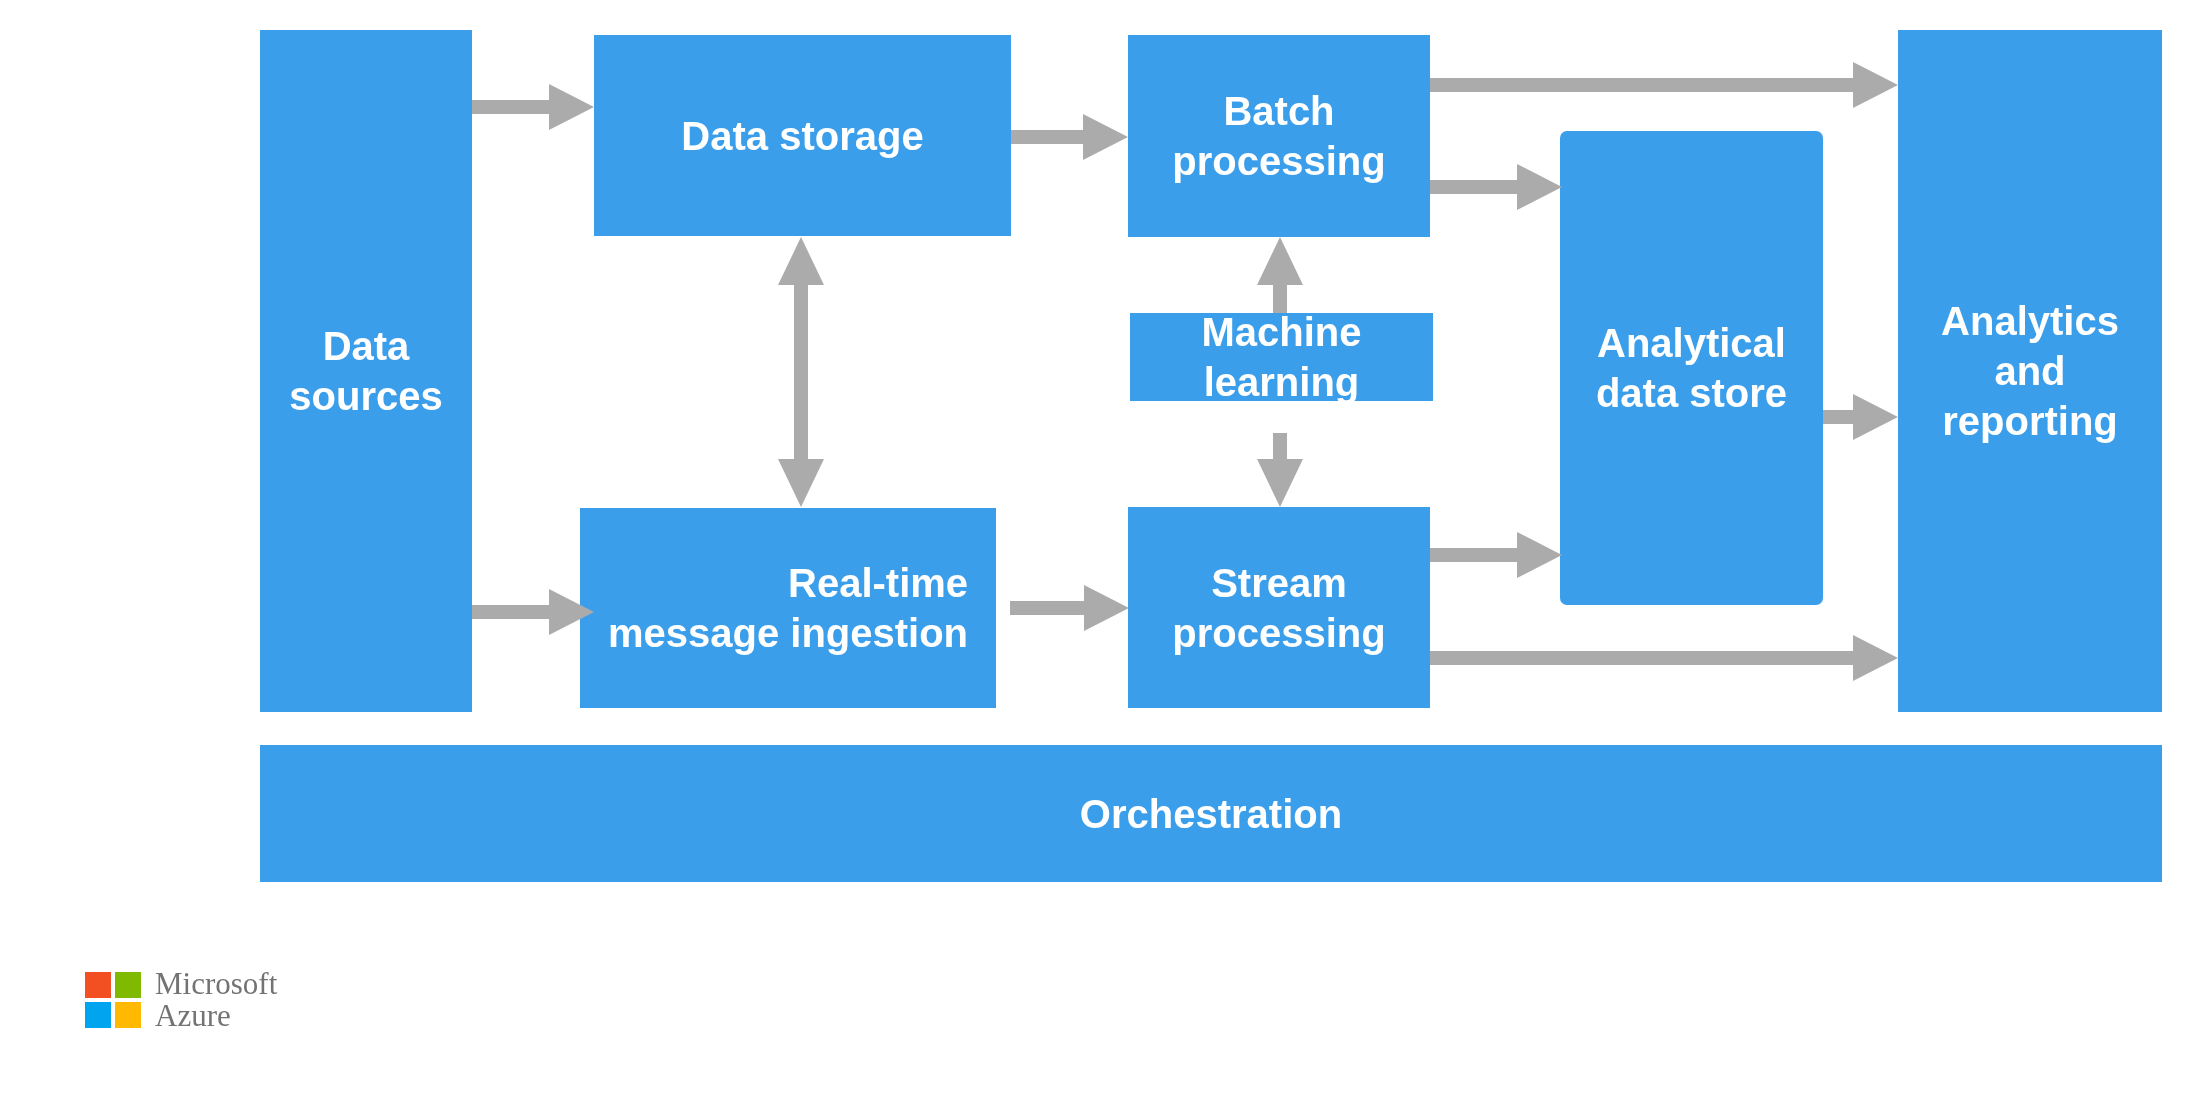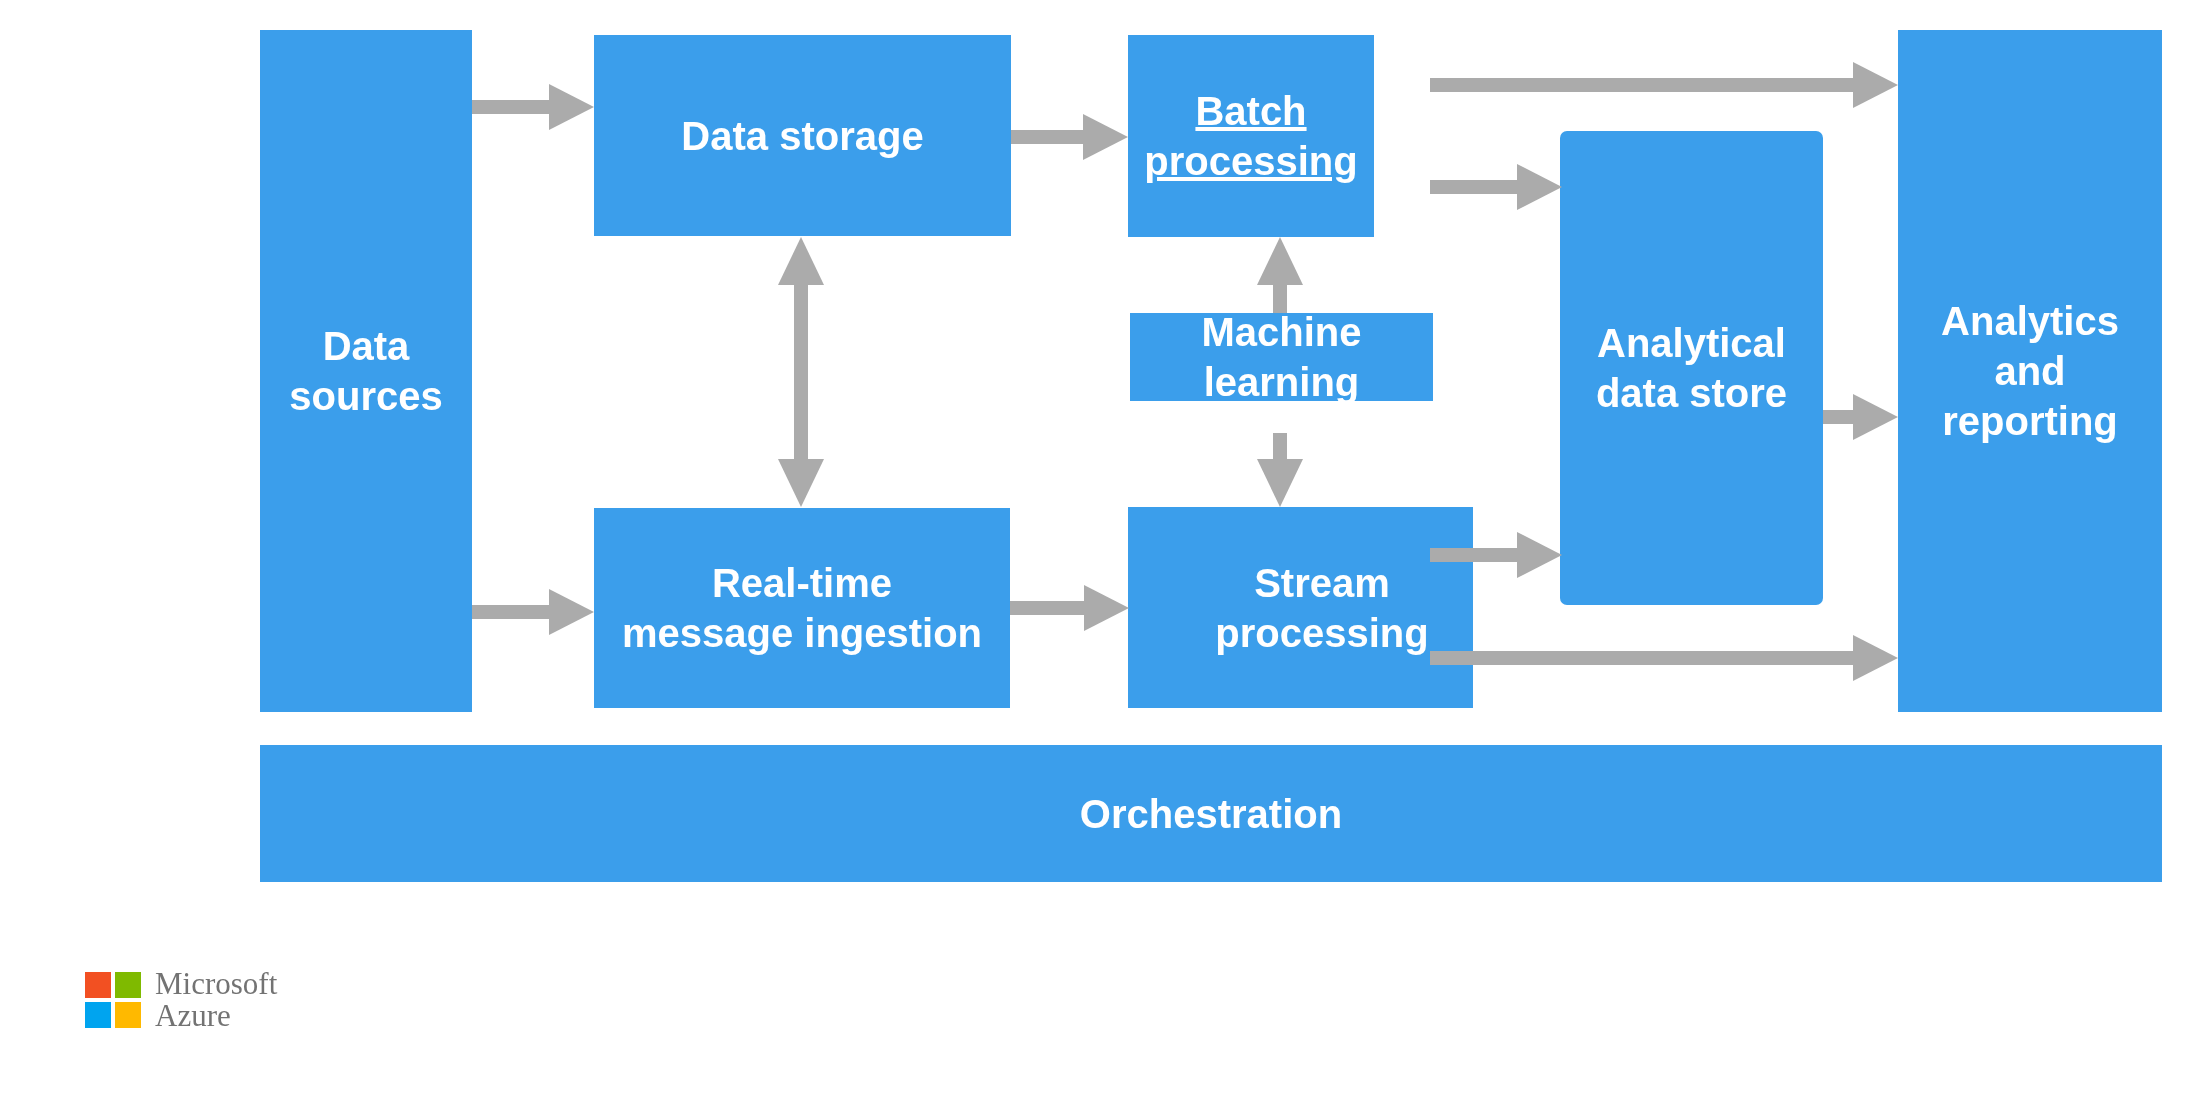--- a/index.html
+++ b/index.html
@@ -64,30 +64,30 @@
 </head>
 <body>
 
 <div id="canvas">
 
   <div class="node" style="left:260px;top:30px;width:212px;height:682px;text-align:center;">Data
 sources</div>
 
   <div class="node" style="left:594px;top:35px;width:417px;height:201px;">Data storage</div>
 
-  <div class="node" style="left:594px;top:508px;width:416px;height:200px;">Real-time
+  <div class="node" style="left:580px;top:508px;width:416px;height:200px;text-align:right;">Real-time
 message ingestion</div>
 
-  <div class="node" style="left:1128px;top:35px;width:246px;height:202px;text-decoration:underline;">Batch
+  <div class="node" style="left:1128px;top:35px;width:302px;height:202px;">Batch
 processing</div>
 
   <div class="node" style="left:1130px;top:313px;width:303px;height:88px;">Machine
 learning</div>
 
-  <div class="node" style="left:1128px;top:507px;width:302px;height:201px;padding-left:43px;">Stream
+  <div class="node" style="left:1128px;top:507px;width:302px;height:201px;">Stream
 processing</div>
 
   <div class="node" style="left:1560px;top:131px;width:263px;height:474px;border-radius:7px;">Analytical
 data store</div>
 
   <div class="node" style="left:1898px;top:30px;width:264px;height:682px;">Analytics
 and
 reporting</div>
 
   <div class="node" style="left:260px;top:745px;width:1902px;height:137px;">Orchestration</div>

